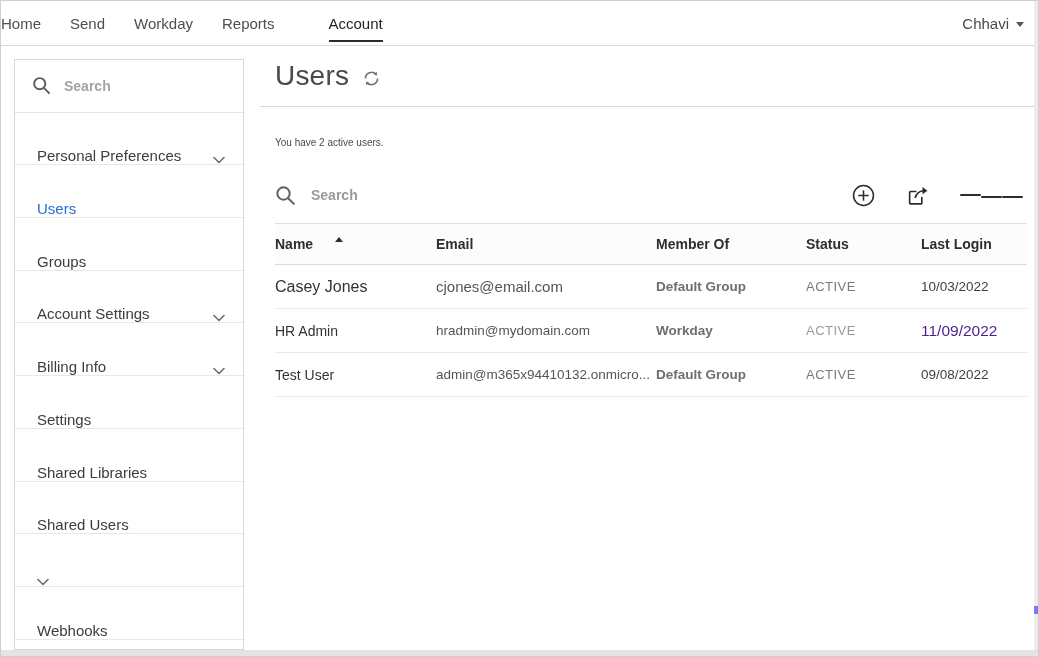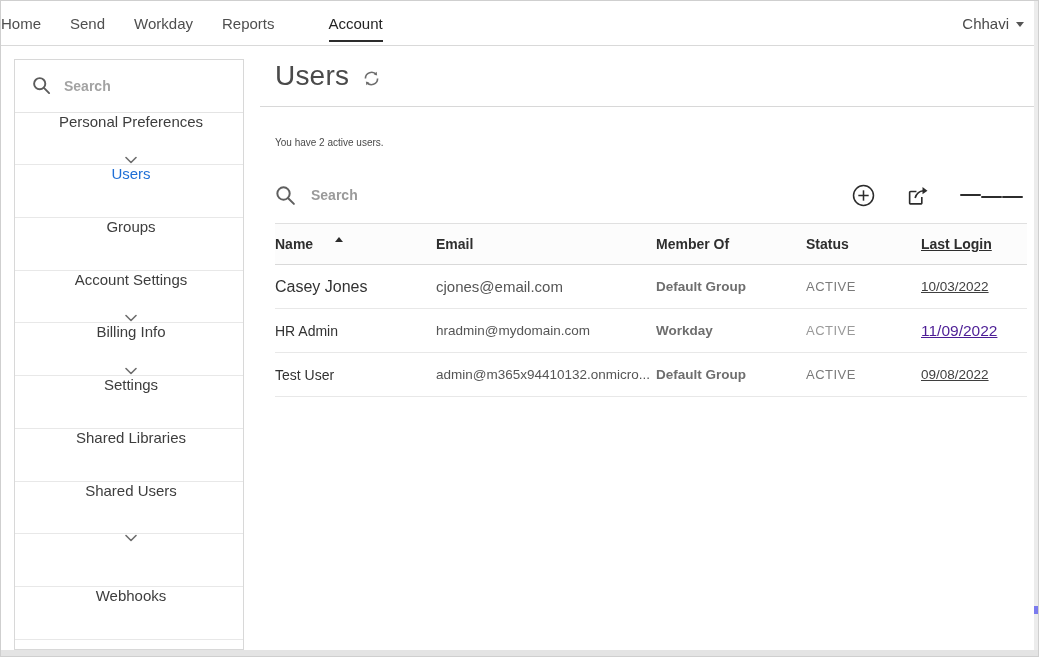--- a/index.html
+++ b/index.html
@@ -15,21 +15,21 @@
   .nav-item.active { color:#242424;margin-left:25px; }
   .nav-item.active::after { content:""; position:absolute; left:0; right:0; bottom:3px; height:2px; background:#2c2c2c; }
   .user-menu { margin-left:auto; display:flex; align-items:center; gap:7px; padding-right:14px; font-size:15px; color:#4a4a4a; cursor:pointer; }
   .caret-down { width:0; height:0; border-left:4.5px solid transparent; border-right:4.5px solid transparent; border-top:5.5px solid #555; margin-top:2px; }
 
   
   .sidebar { position:absolute; top:58px; left:13px; width:230px; bottom:6px; border:1px solid #d8d8d8; background:#fff; overflow:hidden; }
   .side-search { height:52.7px; display:flex; align-items:center; gap:13px; padding:0 18px 0 17px; border-bottom:1px solid #e4e4e4; color:#5c5c5c; }
   .side-search input { border:none; outline:none; flex:1; font-size:14px; font-family:"Liberation Sans", sans-serif; color:#3d3d3d; }
   .side-search input::placeholder { color:#a3a3a3; font-weight:600; }
-  .side-item { height:52.7px; display:flex; align-items:center; padding:0 18px 0 22px; border-bottom:1px solid #e8e8e8; font-size:15px; color:#3d3d3d; cursor:pointer;flex-direction:column; }
+  .side-item { height:52.7px; display:flex; align-items:flex-end; padding:0 18px 0 22px; border-bottom:1px solid #e8e8e8; font-size:15px; color:#3d3d3d; cursor:pointer; }
   .side-item .lbl { flex:1; }
   .side-item.selected .lbl { color:#1f6fd6; }
   .side-item .chev { color:#6e6e6e; display:flex; }
 
   
   .main { position:absolute; left:243px; top:45px; right:4px; bottom:6px; background:#fff; }
   .main-title-row { position:absolute; top:14px; left:31px; display:flex; align-items:center; gap:13px; }
   .main-title { font-size:28px; font-weight:400; color:#4a4a4a; letter-spacing:.2px; }
   .refresh-btn { color:#6e6e6e; display:flex; cursor:pointer; margin-top:4px; }
   .title-divider { position:absolute; top:60px; left:16px; right:0; border-bottom:1px solid #d8d8d8; }
@@ -47,21 +47,21 @@
   
   .table { position:absolute; top:177px; left:31px; right:7px; border-top:1px solid #e0e0e0; }
   .trow { display:flex; align-items:center; }
   .thead { height:41px; background:#fcfcfc; border-bottom:1px solid #d9d9d9; }
   .th { font-size:14px; font-weight:700; color:#2e2e2e; display:flex; align-items:flex-start; gap:22px; cursor:pointer; }
   .tbody-row { height:44px; border-bottom:1px solid #e8e8e8; cursor:pointer; }
   .c-name { width:161px; }
   .c-email { width:220px; }
   .c-member { width:150px; }
   .c-status { width:115px; }
-  .c-login { flex:1;text-decoration:underline; }
+  .c-login { flex:1; }
   .cell { overflow:hidden; white-space:nowrap; padding-right:10px; }
   .name-cell { font-size:14px; color:#323232; }
   .email-cell { font-size:13.5px; color:#555; }
   .member-cell { font-size:13.5px; color:#6e6e6e;font-weight:bold; }
   .status-cell { font-size:13px; color:#7a7a7a; letter-spacing:.5px; }
   .login-cell { font-size:13.5px; color:#3f3f3f; }
   .fs-lg { font-size:16px; }
   .fs-md { font-size:15px; }
   .fs-date-lg { font-size:15.5px; color:#4c1d95; }
   .status-light { color:#9a9a9a; }

